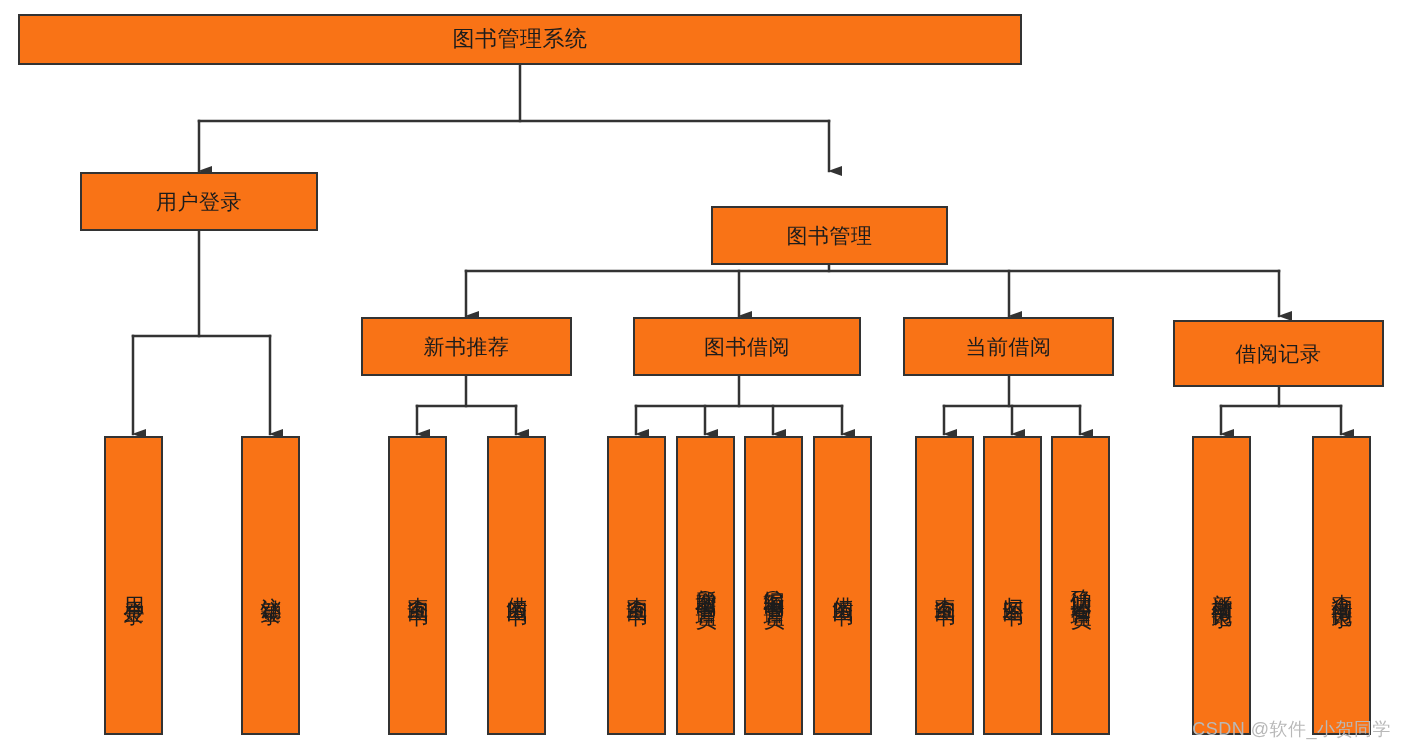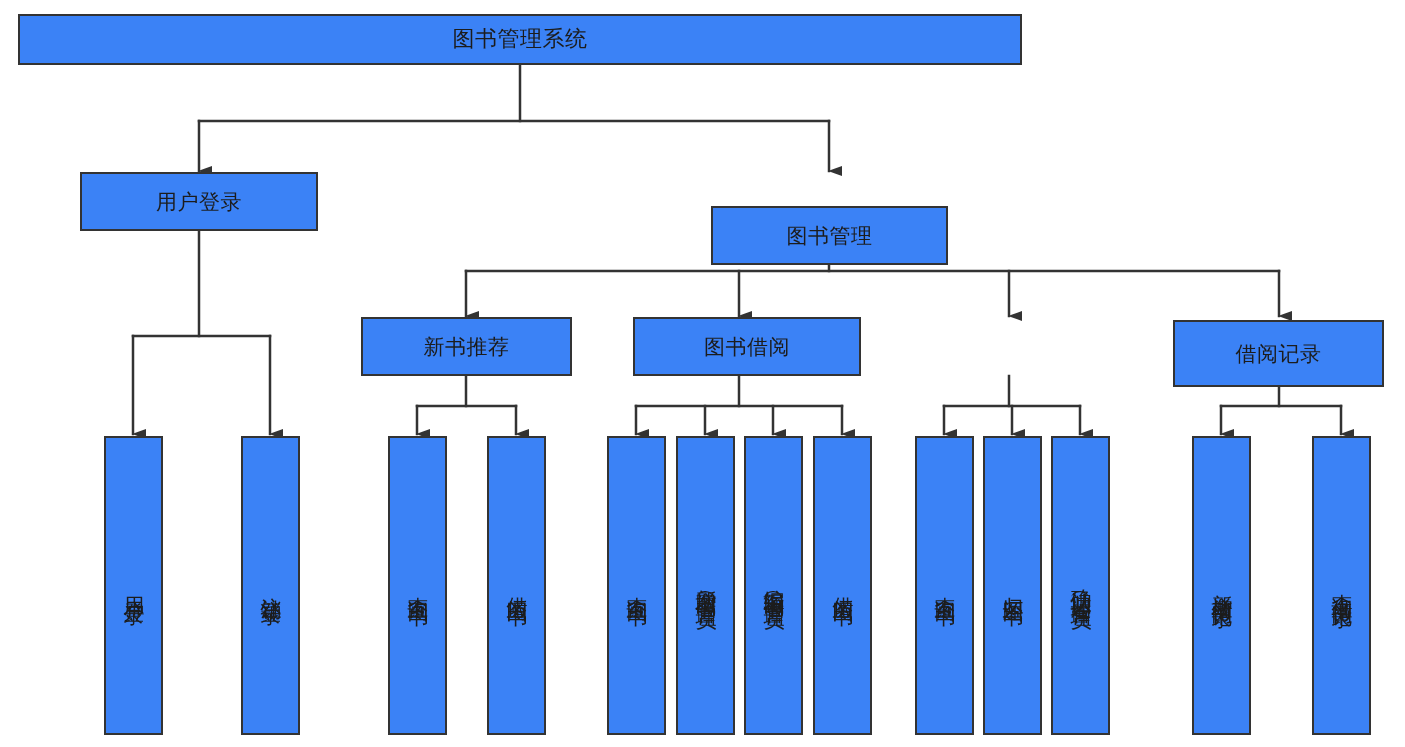--- a/index.html
+++ b/index.html
@@ -21,21 +21,21 @@
     position: absolute;
     left: 0;
     top: 0;
     width: 1405px;
     height: 747px;
   }
   .node {
     position: absolute;
     box-sizing: border-box;
     border: 2px solid #333333;
-    background: #3b82f6;
+    background: #f97316;
     display: flex;
     align-items: center;
     justify-content: center;
     color: #1c1c1c;
     z-index: 2;
   }
   .node.horiz {
     font-size: 21px;
     letter-spacing: 0.5px;
     line-height: 1.2;
@@ -135,20 +135,23 @@
   <div class="node horiz" style="left:711px; top:172px; width:237px; height:59px;margin-top:34px;">
     <span>图书管理</span>
   </div>
 
   <div class="node horiz" style="left:361px; top:317px; width:211px; height:59px;text-align:right;">
     <span>新书推荐</span>
   </div>
   <div class="node horiz" style="left:633px; top:317px; width:228px; height:59px;">
     <span>图书借阅</span>
   </div>
+  <div class="node horiz" style="left:903px; top:317px; width:211px; height:59px;">
+    <span>当前借阅</span>
+  </div>
   <div class="node horiz" style="left:1173px; top:320px; width:211px; height:67px;">
     <span>借阅记录</span>
   </div>
 
   <div class="node vert" style="left:104px; top:436px; width:59px; height:299px;">
     <span class="vtext">用户登录</span>
   </div>
   <div class="node vert" style="left:241px; top:436px; width:59px; height:299px;">
     <span class="vtext">注销登录</span>
   </div>
@@ -183,14 +186,15 @@
     <span class="vtext">确认归还（管理员）</span>
   </div>
 
   <div class="node vert" style="left:1192px; top:436px; width:59px; height:299px;">
     <span class="vtext">新增借阅记录</span>
   </div>
   <div class="node vert" style="left:1312px; top:436px; width:59px; height:299px;">
     <span class="vtext">查询借阅记录</span>
   </div>
 
+  <div class="watermark">CSDN @软件_小贺同学</div>
 
 </div>
 
 </body></html>

